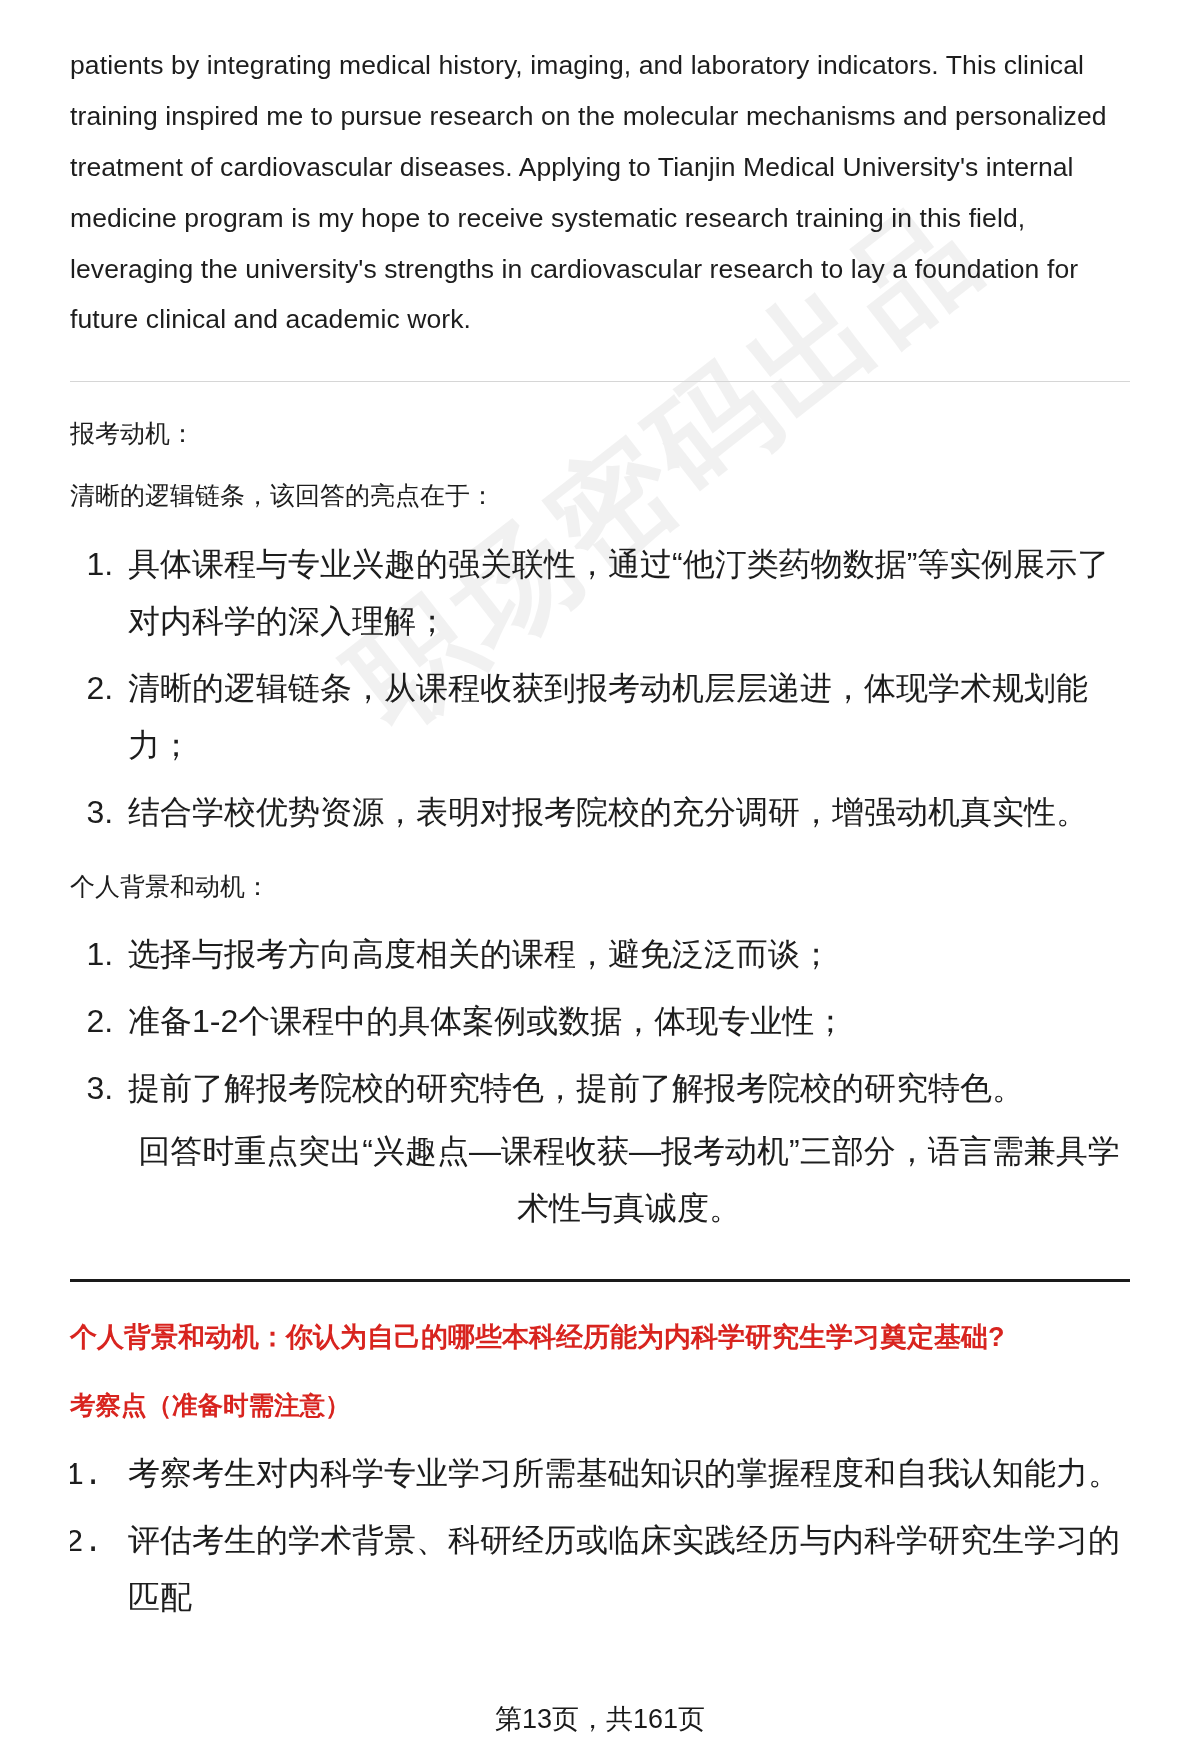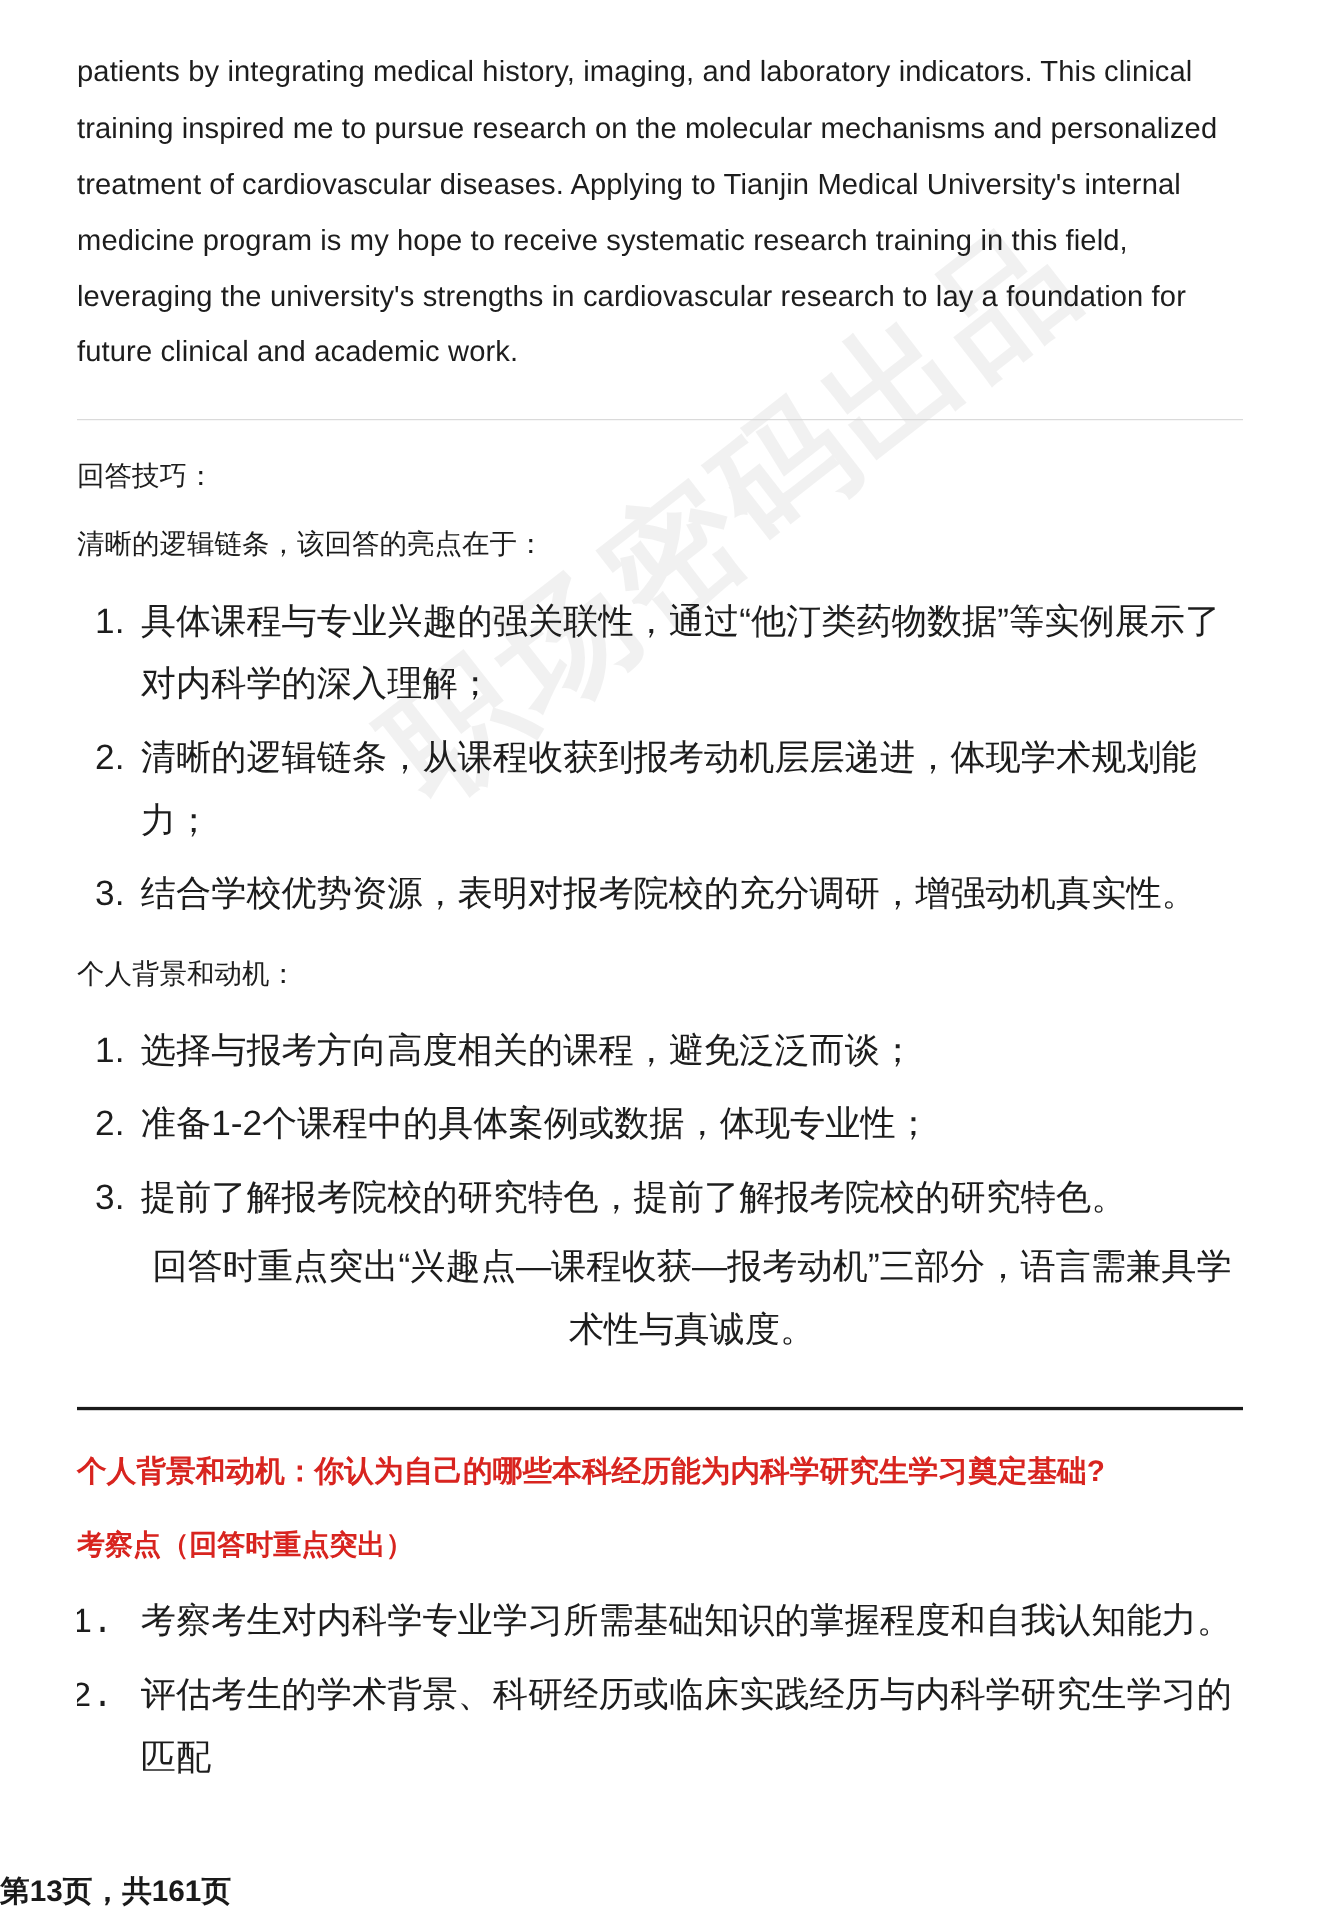--- a/index.html
+++ b/index.html
@@ -97,25 +97,24 @@
     line-height: 1.6;
     color: #d8241f;
     font-weight: bold;
     margin: 0 0 22px 0;
   }
   .footer {
     position: absolute;
     left: 0;
     right: 0;
     bottom: 18px;
-    text-align: left;
+    text-align: center;
     font-size: 27px;
     color: #1a1a1a;
     z-index: 3;
-    font-weight: bold;
   }
   .clip-bottom {
     overflow: hidden;
     font-family: Liberation Mono, monospace;
   }
 </style>
 </head>
 <body>
 
 <div class="page">
@@ -123,21 +122,21 @@
   <div class="watermark">
     <span>职场密码出品</span>
   </div>
 
   <div class="content">
 
     <p class="en">patients by integrating medical history, imaging, and laboratory indicators. This clinical training inspired me to pursue research on the molecular mechanisms and personalized treatment of cardiovascular diseases. Applying to Tianjin Medical University's internal medicine program is my hope to receive systematic research training in this field, leveraging the university's strengths in cardiovascular research to lay a foundation for future clinical and academic work.</p>
 
     <hr class="rule-thin">
 
-    <p class="cn">回答技巧：</p>
+    <p class="cn">报考动机：</p>
     <p class="cn">清晰的逻辑链条，该回答的亮点在于：</p>
 
     <ol class="cn-list">
       <li>具体课程与专业兴趣的强关联性，通过“他汀类药物数据”等实例展示了对内科学的深入理解；</li>
       <li>清晰的逻辑链条，从课程收获到报考动机层层递进，体现学术规划能力；</li>
       <li>结合学校优势资源，表明对报考院校的充分调研，增强动机真实性。</li>
     </ol>
 
     <p class="cn">个人背景和动机：</p>
 
@@ -147,21 +146,21 @@
       <li>
         <span>提前了解报考院校的研究特色，提前了解报考院校的研究特色。</span>
         <span class="sub">回答时重点突出“兴趣点—课程收获—报考动机”三部分，语言需兼具学术性与真诚度。</span>
       </li>
     </ol>
 
     <hr class="rule-thick">
 
     <h2 class="q-red">个人背景和动机：你认为自己的哪些本科经历能为内科学研究生学习奠定基础?</h2>
 
-    <h3 class="sec-red">考察点（回答时重点突出）</h3>
+    <h3 class="sec-red">考察点（准备时需注意）</h3>
 
     <ol class="cn-list clip-bottom">
       <li>考察考生对内科学专业学习所需基础知识的掌握程度和自我认知能力。</li>
       <li>评估考生的学术背景、科研经历或临床实践经历与内科学研究生学习的匹配</li>
     </ol>
 
   </div>
 
   <div class="footer">第13页，共161页</div>
 

